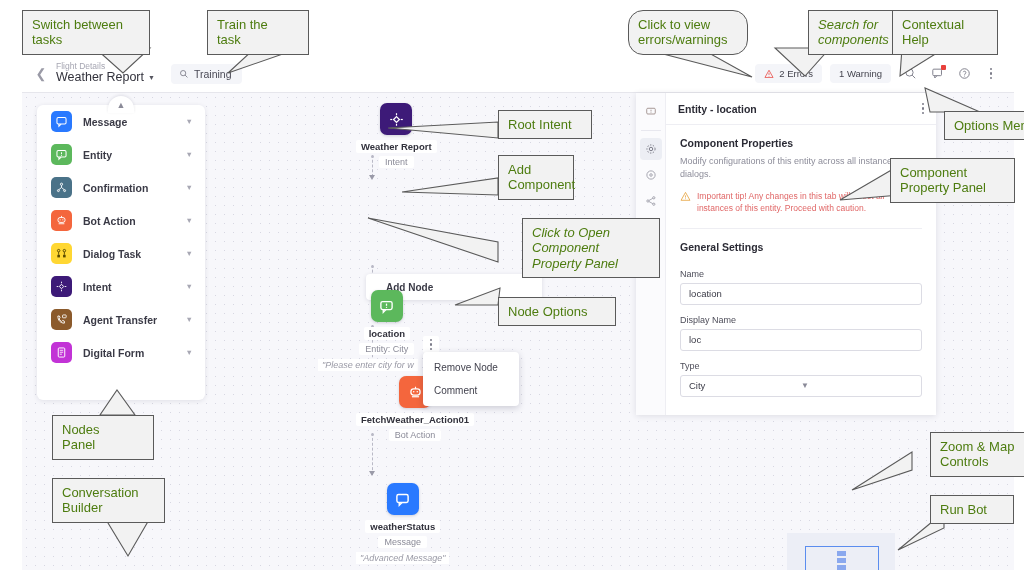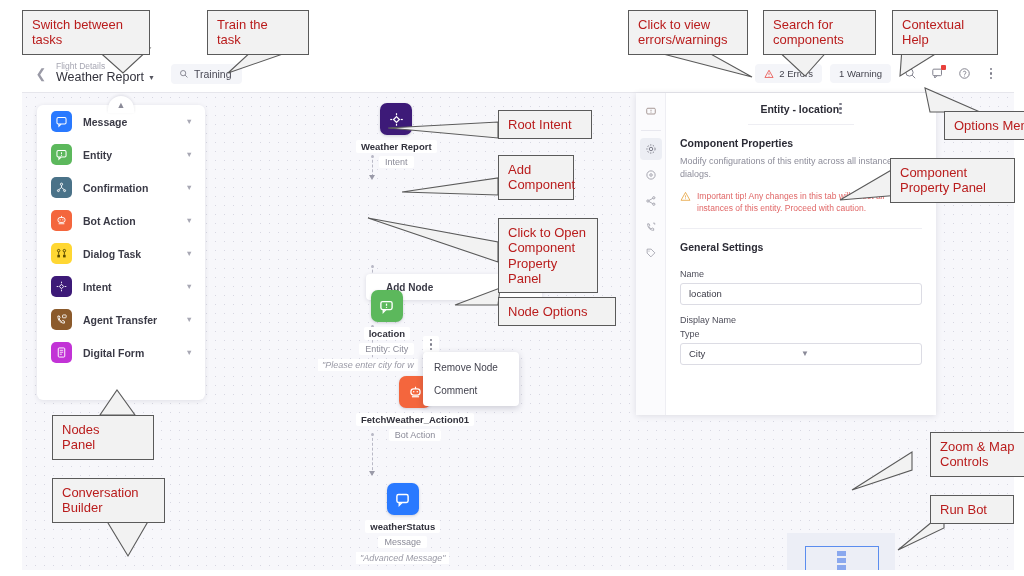--- a/index.html
+++ b/index.html
@@ -110,21 +110,21 @@
   .props-panel {
     position:absolute; left:636px; top:93px; width:300px; height:322px;
     background:#ffffff; box-shadow:0 1px 6px rgba(30,30,60,.12); display:flex;
   }
   .icon-rail { width:30px; background:#fbfbfd; border-right:1px solid #eeeef3; padding-top:8px;
                display:flex; flex-direction:column; align-items:center; gap:4px; }
   .rail-ico { width:22px; height:22px; border-radius:4px; display:flex; align-items:center; justify-content:center; cursor:pointer; }
   .rail-ico svg { width:12px; height:12px; }
   .rail-ico.sel { background:#eceef4; }
   .rail-sep { width:20px; height:1px; background:#e8e8ef; margin:3px 0; }
-  .props-body { flex:1; display:flex; flex-direction:column;align-items:center; }
+  .props-body { flex:1; display:flex; flex-direction:column; }
   .props-head { height:32px; border-bottom:1px solid #eeeef3; display:flex; align-items:center; padding:0 12px; }
   .props-title { font-size:10.5px; font-weight:bold; color:#2b2b35; flex:1; }
   .props-content { padding:12px 14px 0 14px; }
   .sec-title { font-size:10.5px; font-weight:bold; color:#2b2b35; }
   .sec-desc { font-size:9px; color:#8d8d9a; line-height:1.45; margin-top:6px; }
   .tip-row { display:flex; gap:6px; margin-top:9px; }
   .tip-text { font-size:8.5px; color:#e06767; line-height:1.45; }
   .hr { height:1px; background:#eeeef3; margin:13px 0 12px; }
   .fld-label { font-size:9px; color:#4e4e5a; margin-bottom:4px; }
   .fld { height:22px; border:1px solid #dcdce4; border-radius:3px; background:#fff;
@@ -134,21 +134,21 @@
   .fld .cv { font-size:8px; color:#8a8a98; }
 
   
   .minimap { position:absolute; left:765px; top:440px; width:108px; height:72px; background:#eceef6; }
   .mm-view { position:absolute; left:18px; top:13px; width:74px; height:50px; border:1.3px solid #5b8def; }
   .mm-b { position:absolute; background:#8aa8ee; }
 
   
   .callout {
     position:absolute; background:#f2f2f2; border:1.2px solid #5a5a5a;
-    font-size:13px; color:#b91c1c; line-height:1.18; padding:6px 9px; z-index:40; white-space:pre-line;
+    font-size:13px; color:#4d7c0f; line-height:1.18; padding:6px 9px; z-index:40; white-space:pre-line;
   }
   .lead { position:absolute; z-index:39; overflow:visible; pointer-events:none; }
 </style>
 </head>
 <body>
 
 <div id="app">
 
   <div class="frame-top"></div>
   <div class="frame-left"></div>
@@ -497,20 +497,23 @@
         <div class="hr"></div>
 
         <div class="sec-title" style="margin-bottom:16px;">General Settings</div>
 
         <div class="fld-label">Name</div>
         <div class="fld">
           <span>location</span>
         </div>
 
         <div class="fld-label">Display Name</div>
+        <div class="fld">
+          <span>loc</span>
+        </div>
 
         <div class="fld-label">Type</div>
         <div class="fld sel">
           <span>City</span>
           <span class="cv">▼</span>
         </div>
       </div>
     </div>
   </div>
 
@@ -531,35 +534,35 @@
       <path d="M105,518 L150,518 L128,556 Z"></path>
       <path d="M912,470 L912,452 L852,490 Z"></path>
       <path d="M944,528 L944,512 L898,550 Z"></path>
     </g>
   </svg>
 
   <div class="callout" style="left:22px; top:10px; width:128px;">Switch between
 tasks</div>
   <div class="callout" style="left:207px; top:10px; width:102px;">Train the
 task</div>
-  <div class="callout" style="left:628px; top:10px; width:120px;">Click to view
+  <div class="callout" style="left:628px; top:10px; width:120px;border-radius:15px;">Click to view
 errors/warnings</div>
-  <div class="callout" style="left:763px; top:10px; width:113px;">Search for
+  <div class="callout" style="left:808px; top:10px; width:113px;font-style:italic;">Search for
 components</div>
   <div class="callout" style="left:892px; top:10px; width:106px;">Contextual
 Help</div>
 
   <div class="callout" style="left:900px; top:111px; width:125px;margin-left:44px;">Options Menu</div>
   <div class="callout" style="left:890px; top:158px; width:125px;">Component
 Property Panel</div>
 
   <div class="callout" style="left:498px; top:110px; width:94px;">Root Intent</div>
   <div class="callout" style="left:498px; top:155px; width:76px;">Add
 Component</div>
-  <div class="callout" style="left:498px; top:218px; width:100px;">Click to Open
+  <div class="callout" style="left:522px; top:218px; width:138px;font-style:italic;">Click to Open
 Component
 Property Panel</div>
   <div class="callout" style="left:498px; top:297px; width:118px;">Node Options</div>
 
   <div class="callout" style="left:52px; top:415px; width:102px;">Nodes
 Panel</div>
   <div class="callout" style="left:52px; top:478px; width:113px;">Conversation
 Builder</div>
 
   <div class="callout" style="left:903px; top:432px; width:120px;margin-left:27px;">Zoom &amp; Map

